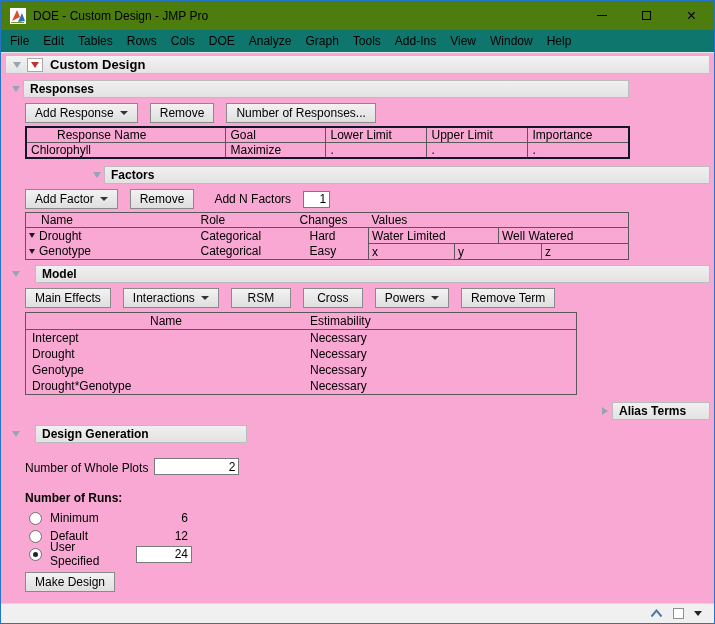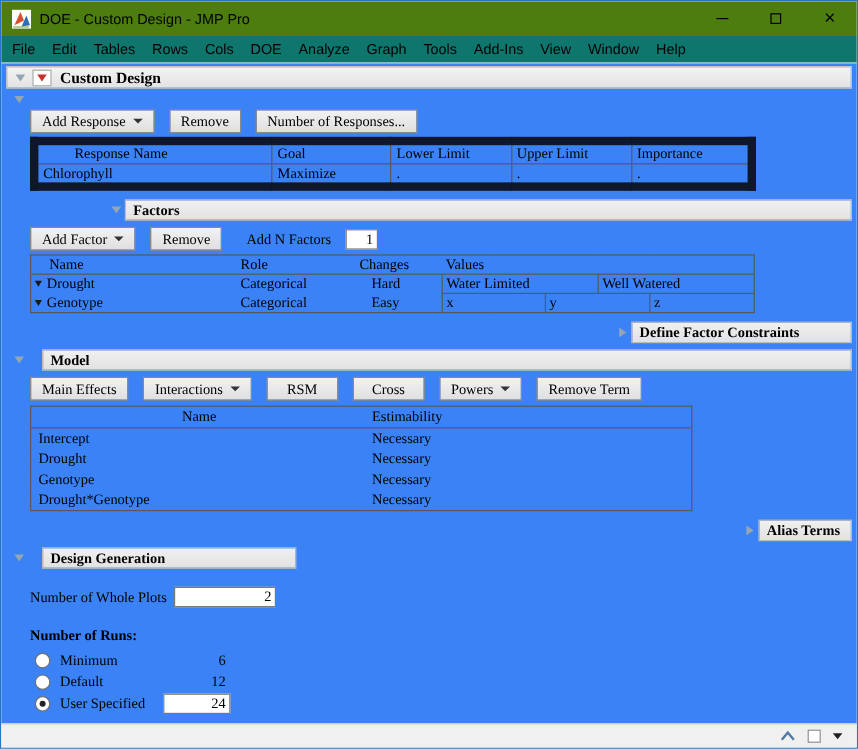--- a/index.html
+++ b/index.html
@@ -11,42 +11,42 @@
   .title-text{margin-left:7px;}
   .win-controls{margin-left:auto;display:flex;height:29px;}
   .win-btn{width:45px;height:29px;display:flex;align-items:center;justify-content:center;cursor:default;}
   .min-glyph{width:10px;height:1px;background:#000;display:block;}
   .max-glyph{width:9px;height:9px;border:1px solid #000;display:block;}
   .close-glyph{font-size:16px;line-height:1;}
   
   .menubar{height:23px;flex:0 0 23px;background:#0f766e;display:flex;align-items:stretch;padding-left:2px;border-bottom:1px solid #e6e6e6;}
   .menu-item{display:flex;align-items:center;padding:0 7px;}
   
-  .content{flex:1;background:#3b82f6;padding:2px 4px 0 4px;overflow:hidden;font-family:Liberation Serif, serif;}
+  .content{flex:1;background:#f9a8d4;padding:2px 4px 0 4px;overflow:hidden;}
   .rootbar{display:flex;align-items:center;height:19px;background:linear-gradient(#f3f3f3,#e3e3e3);
            border:1px solid #c2c2c2;padding:0 4px;}
   .root-title{font-weight:bold;font-size:13px;margin-left:3px;}
   .redtri-btn{width:16px;height:14px;background:#fff;border:1px solid #a8a8a8;display:flex;align-items:center;justify-content:center;margin:0 4px 0 3px;}
   .redtri{width:0;height:0;border-left:4px solid transparent;border-right:4px solid transparent;border-top:6px solid #c3332c;}
   .disc{width:14px;flex:0 0 14px;display:flex;align-items:center;justify-content:center;}
   .tri-open{width:0;height:0;border-left:4px solid transparent;border-right:4px solid transparent;border-top:6px solid #94a5b4;}
   .tri-closed{width:0;height:0;border-top:4px solid transparent;border-bottom:4px solid transparent;border-left:6px solid #94a5b4;}
   .sec{display:flex;align-items:center;padding-left:4px;}
   .bar{background:linear-gradient(#f0f0f0,#e2e2e2);border:1px solid #bcbcbc;height:18px;display:flex;align-items:center;
        font-weight:bold;padding:0 6px;}
   .indent{margin-left:20px;}
   .btnrow{display:flex;align-items:center;gap:4px;}
   .btn{height:20px;background:linear-gradient(#f2f2f2,#dfdfdf);border:1px solid #8a8a8a;font-size:12px;padding:0 9px;
        display:inline-flex;align-items:center;gap:6px;font-family:inherit;white-space:nowrap;}
   .btn-wide{min-width:60px;justify-content:center;}
   .caret{width:0;height:0;border-left:4px solid transparent;border-right:4px solid transparent;border-top:4px solid #333;}
   .tbox{height:17px;border:1px solid #7a7a7a;font-size:12px;text-align:right;padding:0 3px;font-family:inherit;background:#fff;}
   
   table{border-collapse:collapse;table-layout:fixed;}
-  .r-table{width:605px;border:7px solid #0f172a;}
+  .r-table{width:605px;border:2px solid #0f172a;}
   .r-table td,.r-table th{border:1px solid #595959;font-weight:normal;height:15px;padding:0 4px;text-align:left;overflow:hidden;white-space:nowrap;}
   .r-table th.hname{padding-left:30px;}
   .f-table{width:603px;border:1px solid #595959;}
   .f-table th{font-weight:normal;height:14px;border-bottom:1px solid #595959;text-align:left;padding:0 3px;overflow:hidden;white-space:nowrap;}
   .f-table td{height:16px;padding:0 3px;overflow:hidden;white-space:nowrap;}
   .f-table th.h-name{padding-left:15px;}
   .f-table td.c-changes,.f-table th.h-changes{padding-left:2px;}
   .f-table td.c-changes{padding-left:12px;}
   .f-val{border:1px solid #595959;}
   .fname{display:flex;align-items:center;gap:4px;}
@@ -127,20 +127,23 @@
           <span class="redtri"></span>
         </span>
       <span class="root-title">Custom Design</span>
     </div>
 
     
     <div class="sec mt6">
       <span class="disc">
           <span class="tri-open"></span>
         </span>
+      <span class="bar" style="width:606px;">
+        <span>Responses</span>
+      </span>
     </div>
     <div class="btnrow indent mt5">
       <button class="btn">
         <span>Add Response</span>
           <span class="caret"></span>
       </button>
       <button class="btn">
           <span>Remove</span>
         </button>
       <button class="btn">
@@ -234,28 +237,20 @@
         <td>Categorical</td>
         <td class="c-changes">Easy</td>
         <td class="f-val" colspan="2">x</td>
         <td class="f-val" colspan="2">y</td>
         <td class="f-val" colspan="2">z</td>
       </tr>
     </tbody>
       </table>
 
     
-    <div class="sec mt7">
-      <span class="disc">
-          <span class="tri-closed"></span>
-        </span>
-      <span class="bar" style="width:184px;">
-        <span>Define Factor Constraints</span>
-      </span>
-    </div>
 
     
     <div class="sec mt5">
       <span class="disc">
           <span class="tri-open"></span>
         </span>
       <span class="bar" style="width:676px;">
         <span>Model</span>
       </span>
     </div>
@@ -308,21 +303,21 @@
         <td class="m-est">Necessary</td>
       </tr>
     </tbody>
       </table>
 
     
     <div class="sec mt7">
       <span class="disc">
           <span class="tri-closed"></span>
         </span>
-      <span class="bar" style="width:78px;">
+      <span class="bar" style="width:98px;">
         <span>Alias Terms</span>
       </span>
     </div>
 
     
     <div class="sec mt5">
       <span class="disc">
           <span class="tri-open"></span>
         </span>
       <span class="bar" style="width:212px;">

